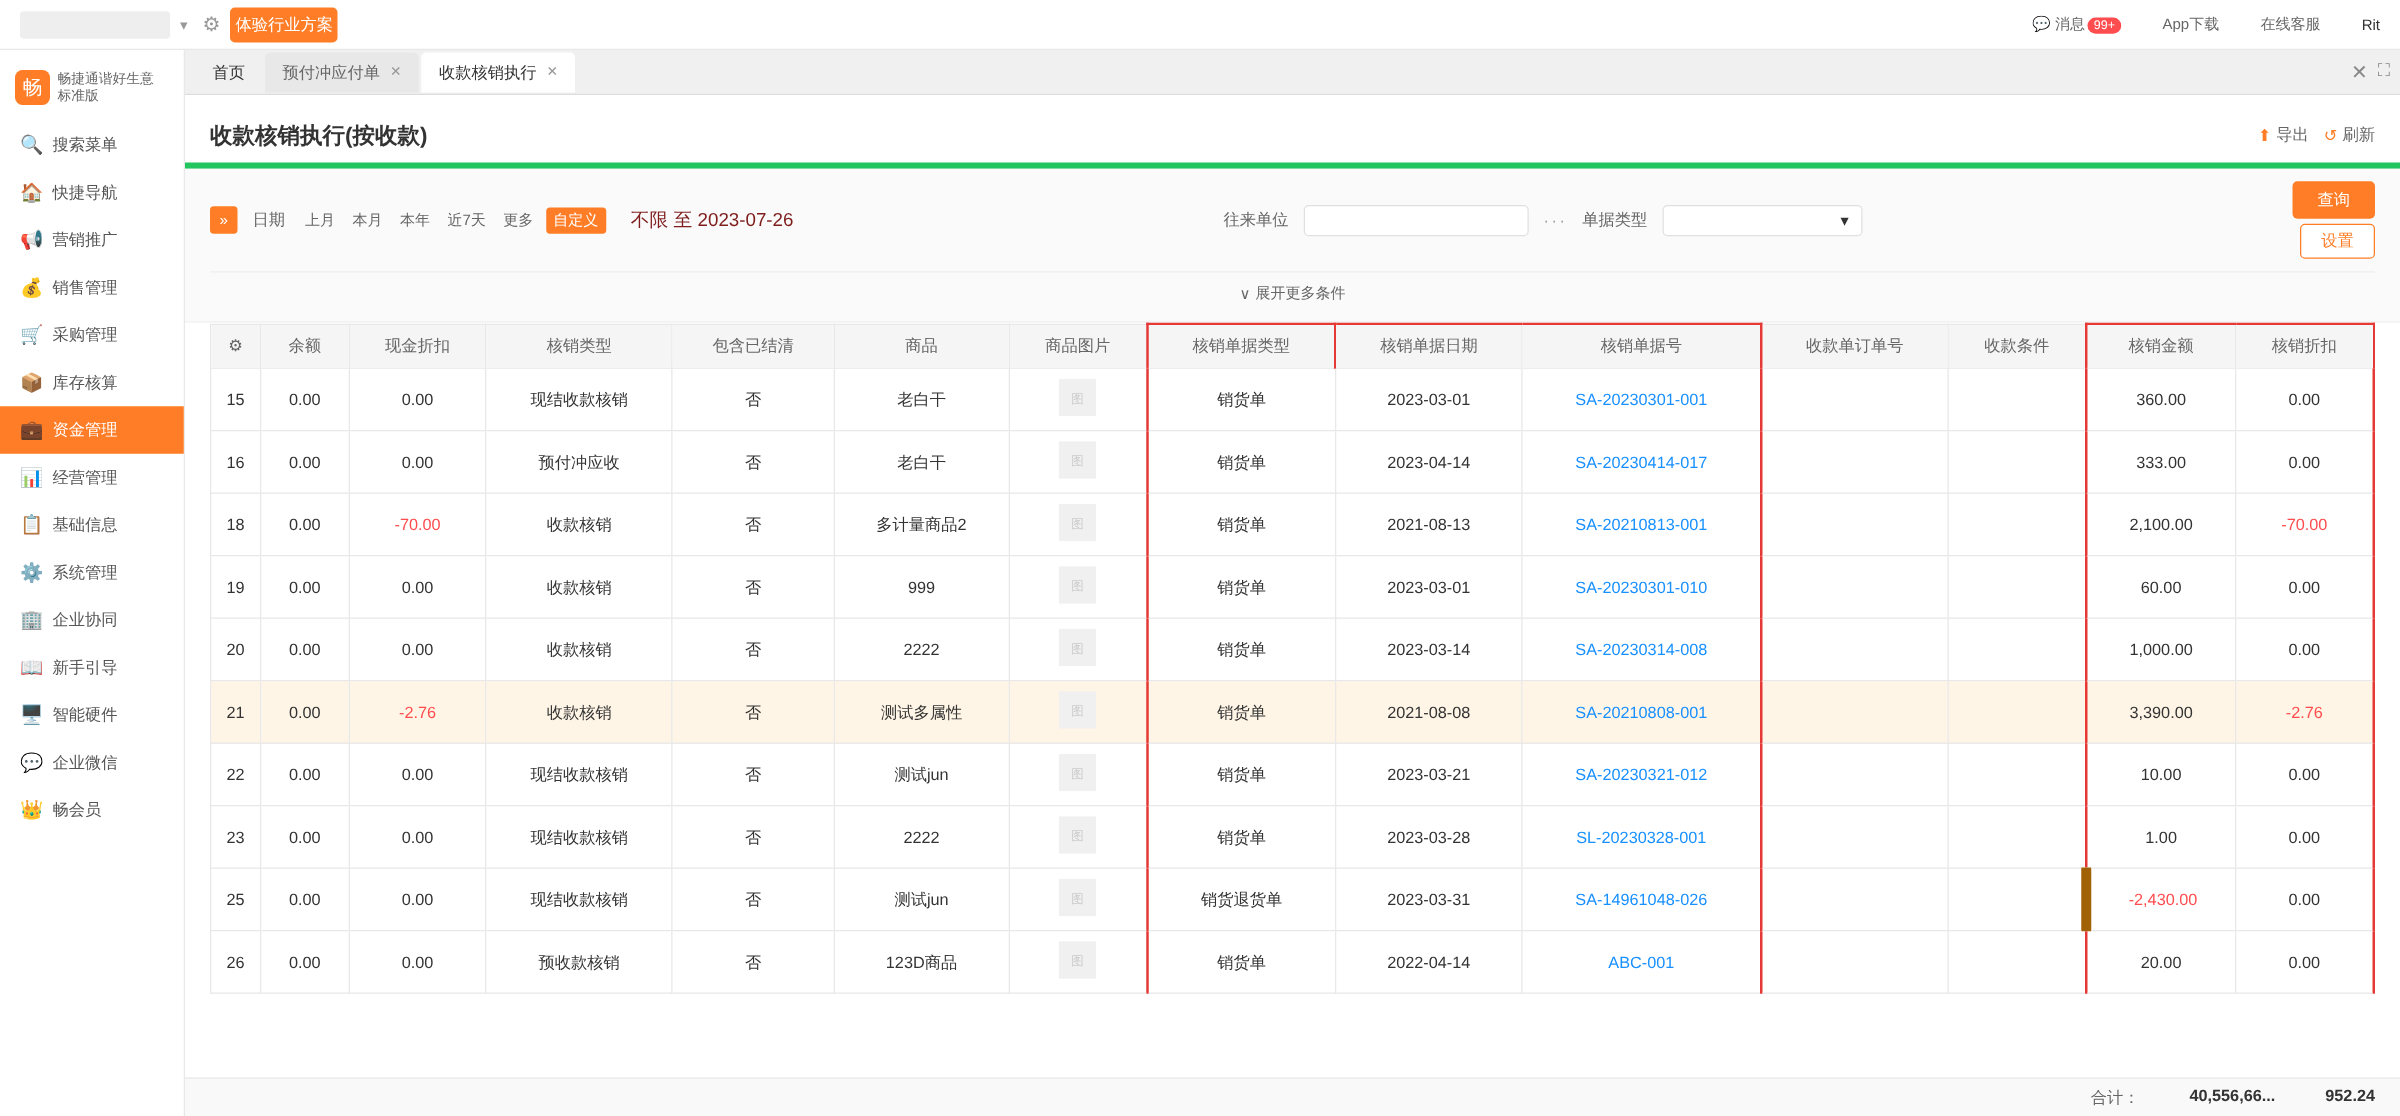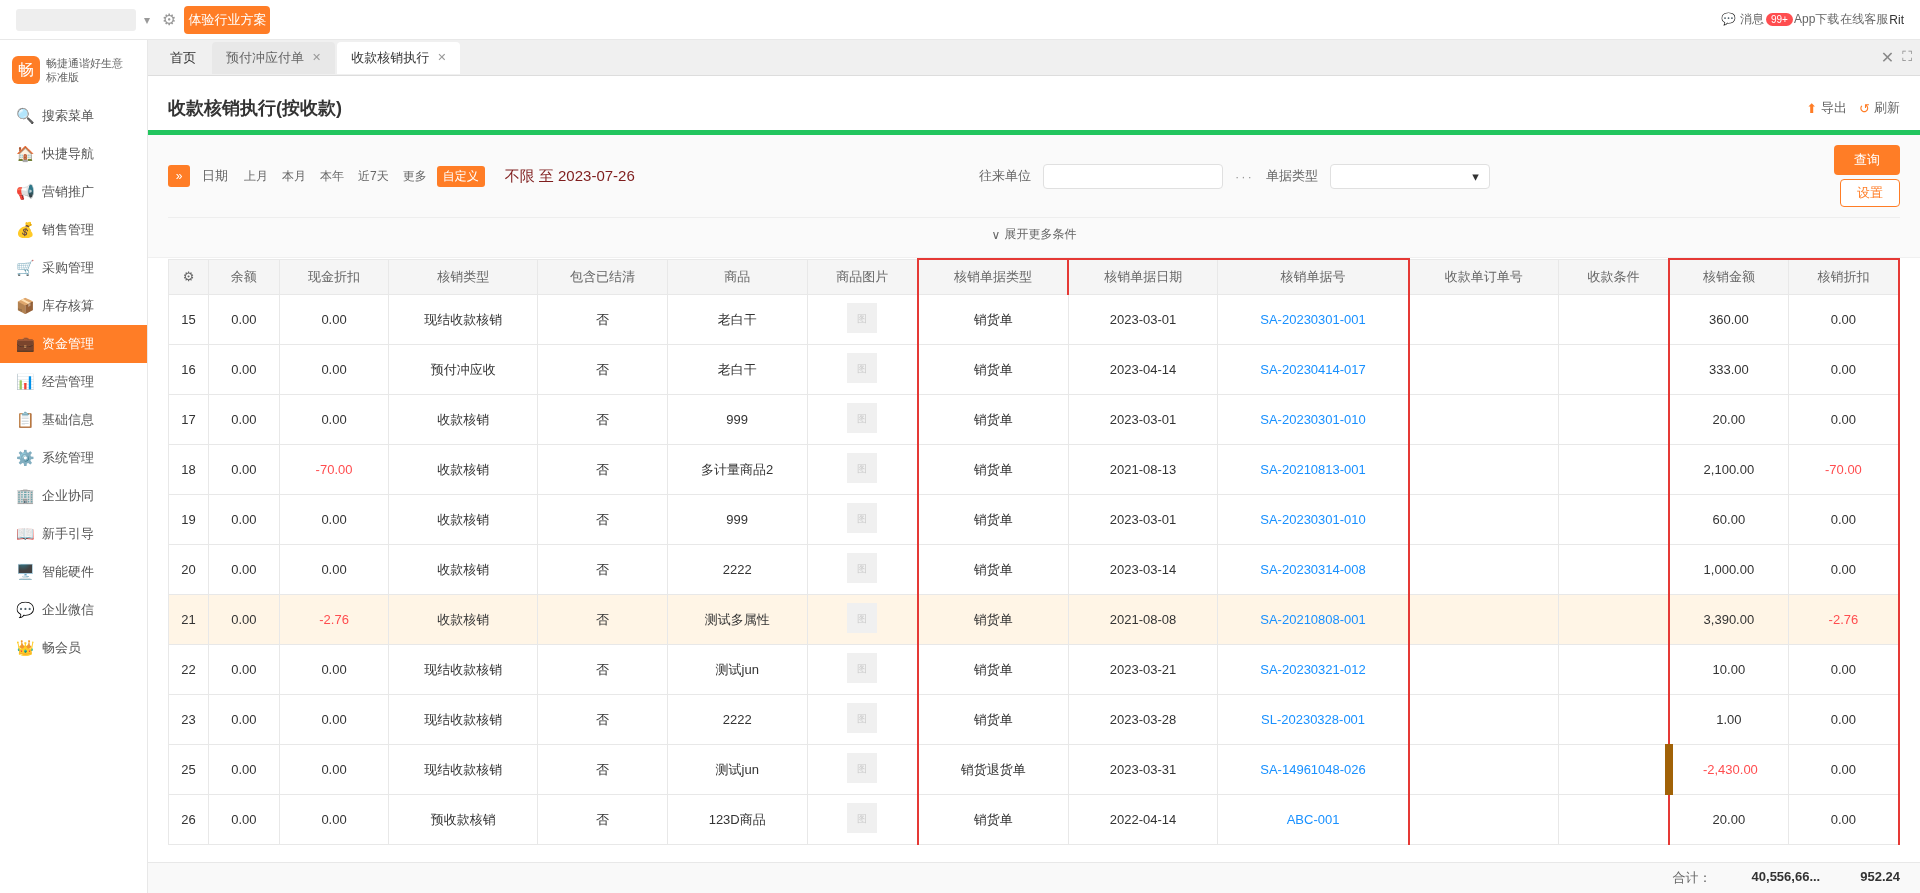--- a/index.html
+++ b/index.html
@@ -2,21 +2,21 @@
 <html><head>
   <meta charset="utf-8">
   <style>
     * { box-sizing: border-box; margin: 0; padding: 0; }
     body { font-family: 'Microsoft YaHei', Arial, sans-serif; font-size: 13px; background: #f5f5f5; color: #333; overflow: hidden; }
 
     
     .top-bar { height: 40px; background: #fff; display: flex; align-items: center; padding: 0 16px; border-bottom: 1px solid #e8e8e8; gap: 12px; }
     .top-bar-left { display: flex; align-items: center; gap: 8px; flex: 1; }
     .top-bar-btn { background: #ff7d26; color: #fff; border: none; border-radius: 4px; padding: 5px 4px; font-size: 13px; cursor: pointer; }
-    .top-bar-right { display: flex; align-items: center; gap: 1px; font-size: 12px; color: #666; }
+    .top-bar-right { display: flex; align-items: center; gap: 33px; font-size: 12px; color: #666; }
     .badge { background: #ff4d4f; color: #fff; border-radius: 10px; padding: 1px 5px; font-size: 10px; margin-left: 2px; }
 
     
     .layout { display: flex; height: calc(100vh - 40px); }
     .sidebar { width: 148px; background: #fff; border-right: 1px solid #e8e8e8; display: flex; flex-direction: column; padding: 8px 0; flex-shrink: 0; }
     .sidebar-logo { padding: 8px 12px 12px; display: flex; align-items: center; gap: 6px; }
     .sidebar-logo-icon { width: 28px; height: 28px; background: #ff7d26; border-radius: 6px; display: flex; align-items: center; justify-content: center; color: #fff; font-size: 16px; }
     .sidebar-logo-text { font-size: 11px; color: #666; line-height: 1.3; }
     .sidebar-item { display: flex; align-items: center; gap: 8px; padding: 10px 16px; cursor: pointer; color: #555; font-size: 13px; }
     .sidebar-item.active { background: #ff7d26; color: #fff; border-radius: 0; }
@@ -296,39 +296,20 @@
                   </svg></td>
                 <td style="border-left:2px solid #e53935;">销货单</td>
                 <td style="">2023-04-14</td>
                 <td style="border-right:2px solid #e53935;"><a class="link-cell">SA-20230414-017</a></td>
                 <td></td>
                 <td></td>
                 <td style="border-left:2px solid #e53935;" class="">333.00</td>
                 <td style="border-right:2px solid #e53935;" class="">0.00</td>
               </tr>
               <tr>
-                <td>17</td>
-                <td>0.00</td>
-                <td class="">0.00</td>
-                <td>收款核销</td>
-                <td>否</td>
-                <td>999</td>
-                <td><svg width="30" height="30" viewBox="0 0 30 30" fill="none" xmlns="http://www.w3.org/2000/svg">
-                    <rect width="30" height="30" fill="#f0f0f0"></rect>
-                    <text x="15" y="19" text-anchor="middle" fill="#ccc" font-size="10">图</text>
-                  </svg></td>
-                <td style="border-left:2px solid #e53935;">销货单</td>
-                <td style="">2023-03-01</td>
-                <td style="border-right:2px solid #e53935;"><a class="link-cell">SA-20230301-010</a></td>
-                <td></td>
-                <td></td>
-                <td style="border-left:2px solid #e53935;" class="">20.00</td>
-                <td style="border-right:2px solid #e53935;" class="">0.00</td>
-              </tr>
-              <tr>
                 <td>18</td>
                 <td>0.00</td>
                 <td class="negative">-70.00</td>
                 <td>收款核销</td>
                 <td>否</td>
                 <td>多计量商品2</td>
                 <td><svg width="30" height="30" viewBox="0 0 30 30" fill="none" xmlns="http://www.w3.org/2000/svg">
                     <rect width="30" height="30" fill="#f0f0f0"></rect>
                     <text x="15" y="19" text-anchor="middle" fill="#ccc" font-size="10">图</text>
                   </svg></td>

